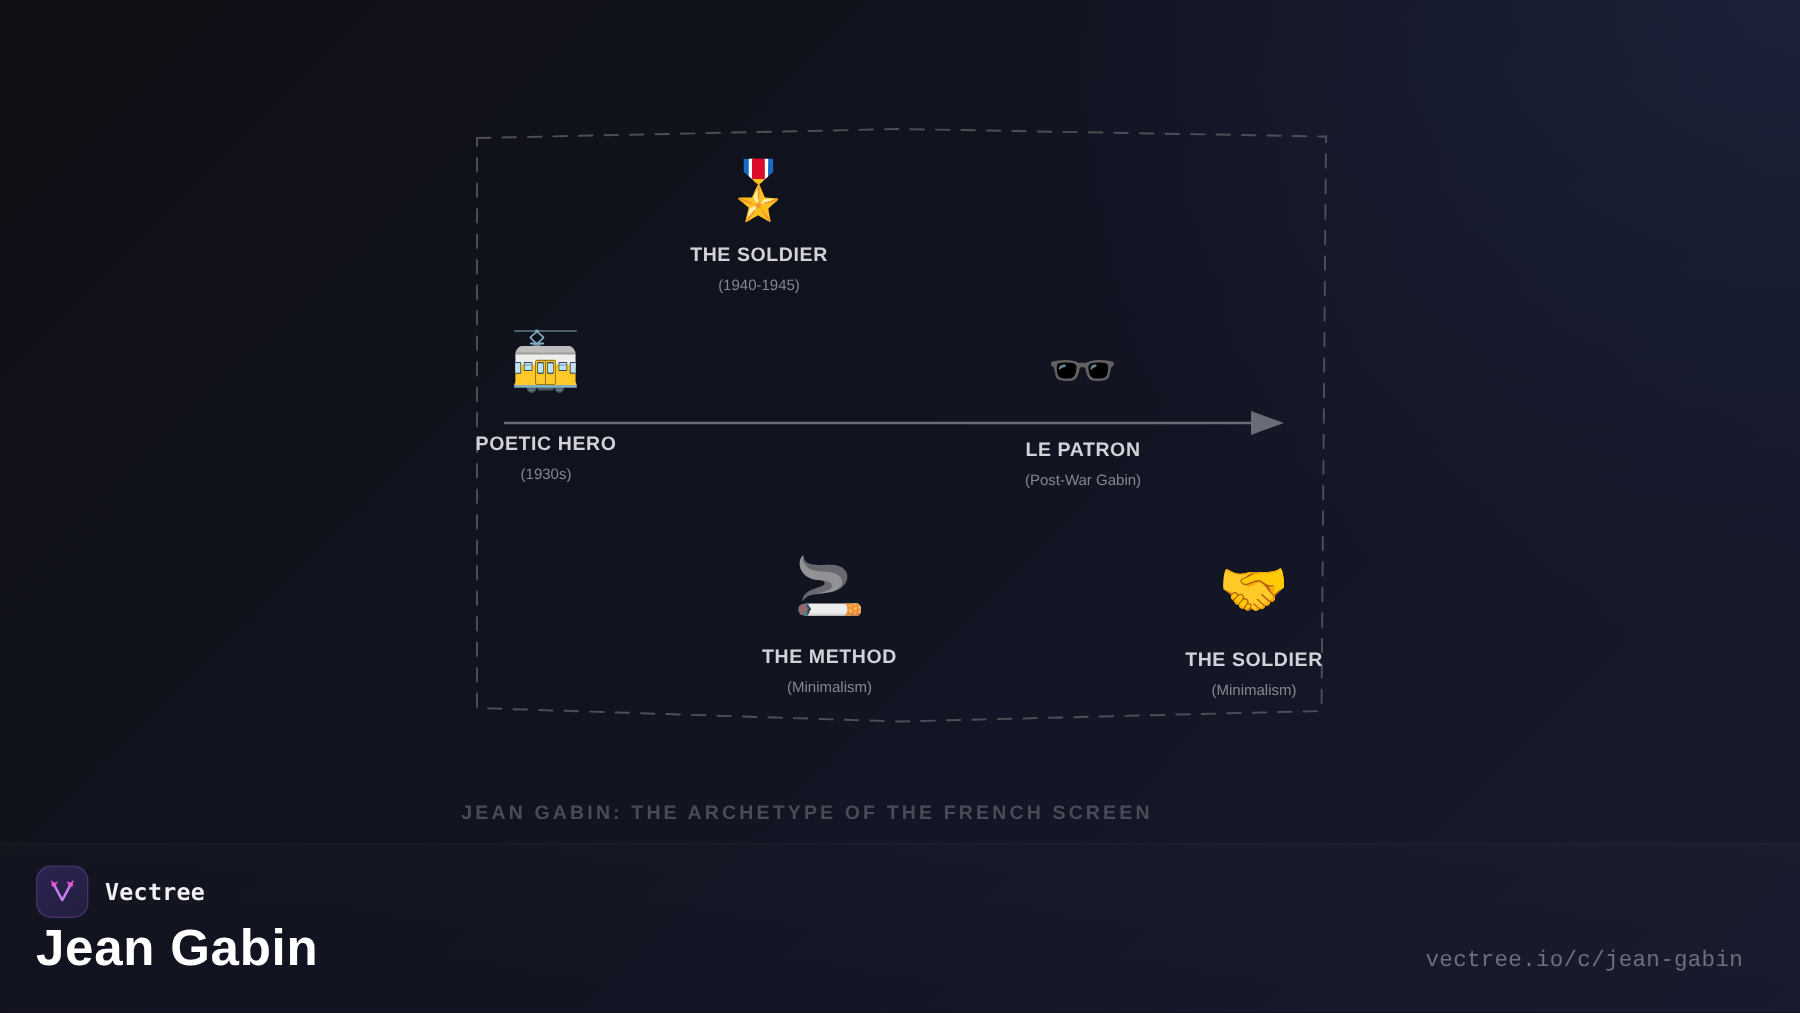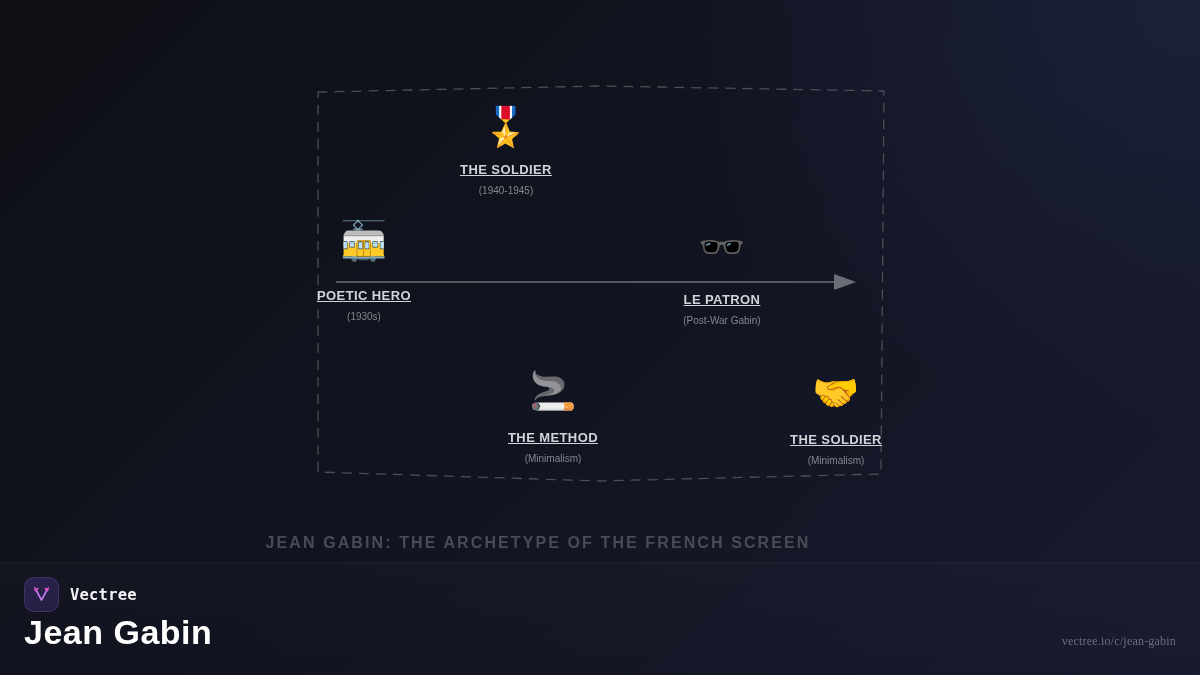--- a/index.html
+++ b/index.html
@@ -53,21 +53,20 @@
     align-items: center;
     justify-content: center;
     user-select: none;
   }
   .node-label {
     font-size: 13px;
     font-weight: bold;
     color: #d2d3d8;
     letter-spacing: 0.4px;
     white-space: nowrap;
-    text-decoration: underline;
   }
   .node-sub {
     font-size: 10px;
     color: #85868f;
     margin-top: 8px;
     white-space: nowrap;
   }
 
   
   #node-soldier { left: 506px; top: 104px; }
@@ -85,21 +84,21 @@
   #node-legacy  { left: 836px; top: 370px; }
   #node-legacy .node-label { margin-top: 16px; }
 
   
   #caption {
     position: absolute;
     left: 0;
     top: 534px;
     width: 1076px;
     text-align: center;
-    font-size: 16px;
+    font-size: 13px;
     letter-spacing: 2.1px;
     color: #4a4b56;
     font-weight: bold;
     white-space: nowrap;
   }
 
   
   #footer {
     position: absolute;
     left: 0;
@@ -140,24 +139,24 @@
     left: 24px;
     top: 50px;
     font-family: Liberation Sans, sans-serif;
     font-size: 34px;
     font-weight: bold;
     color: #ffffff;
     letter-spacing: 0.5px;
   }
   #footer-url {
     position: absolute;
-    right: 24px;
+    right: 38px;
     bottom: 26px;
-    font-family: Liberation Serif, serif;
-    font-size: 12px;
+    font-family: Liberation Mono, monospace;
+    font-size: 15px;
     color: #6e6f7a;
     letter-spacing: 0.2px;
   }
 </style>
 </head>
 <body>
 
 <div id="stage">
 
   <div id="diagram-area">

